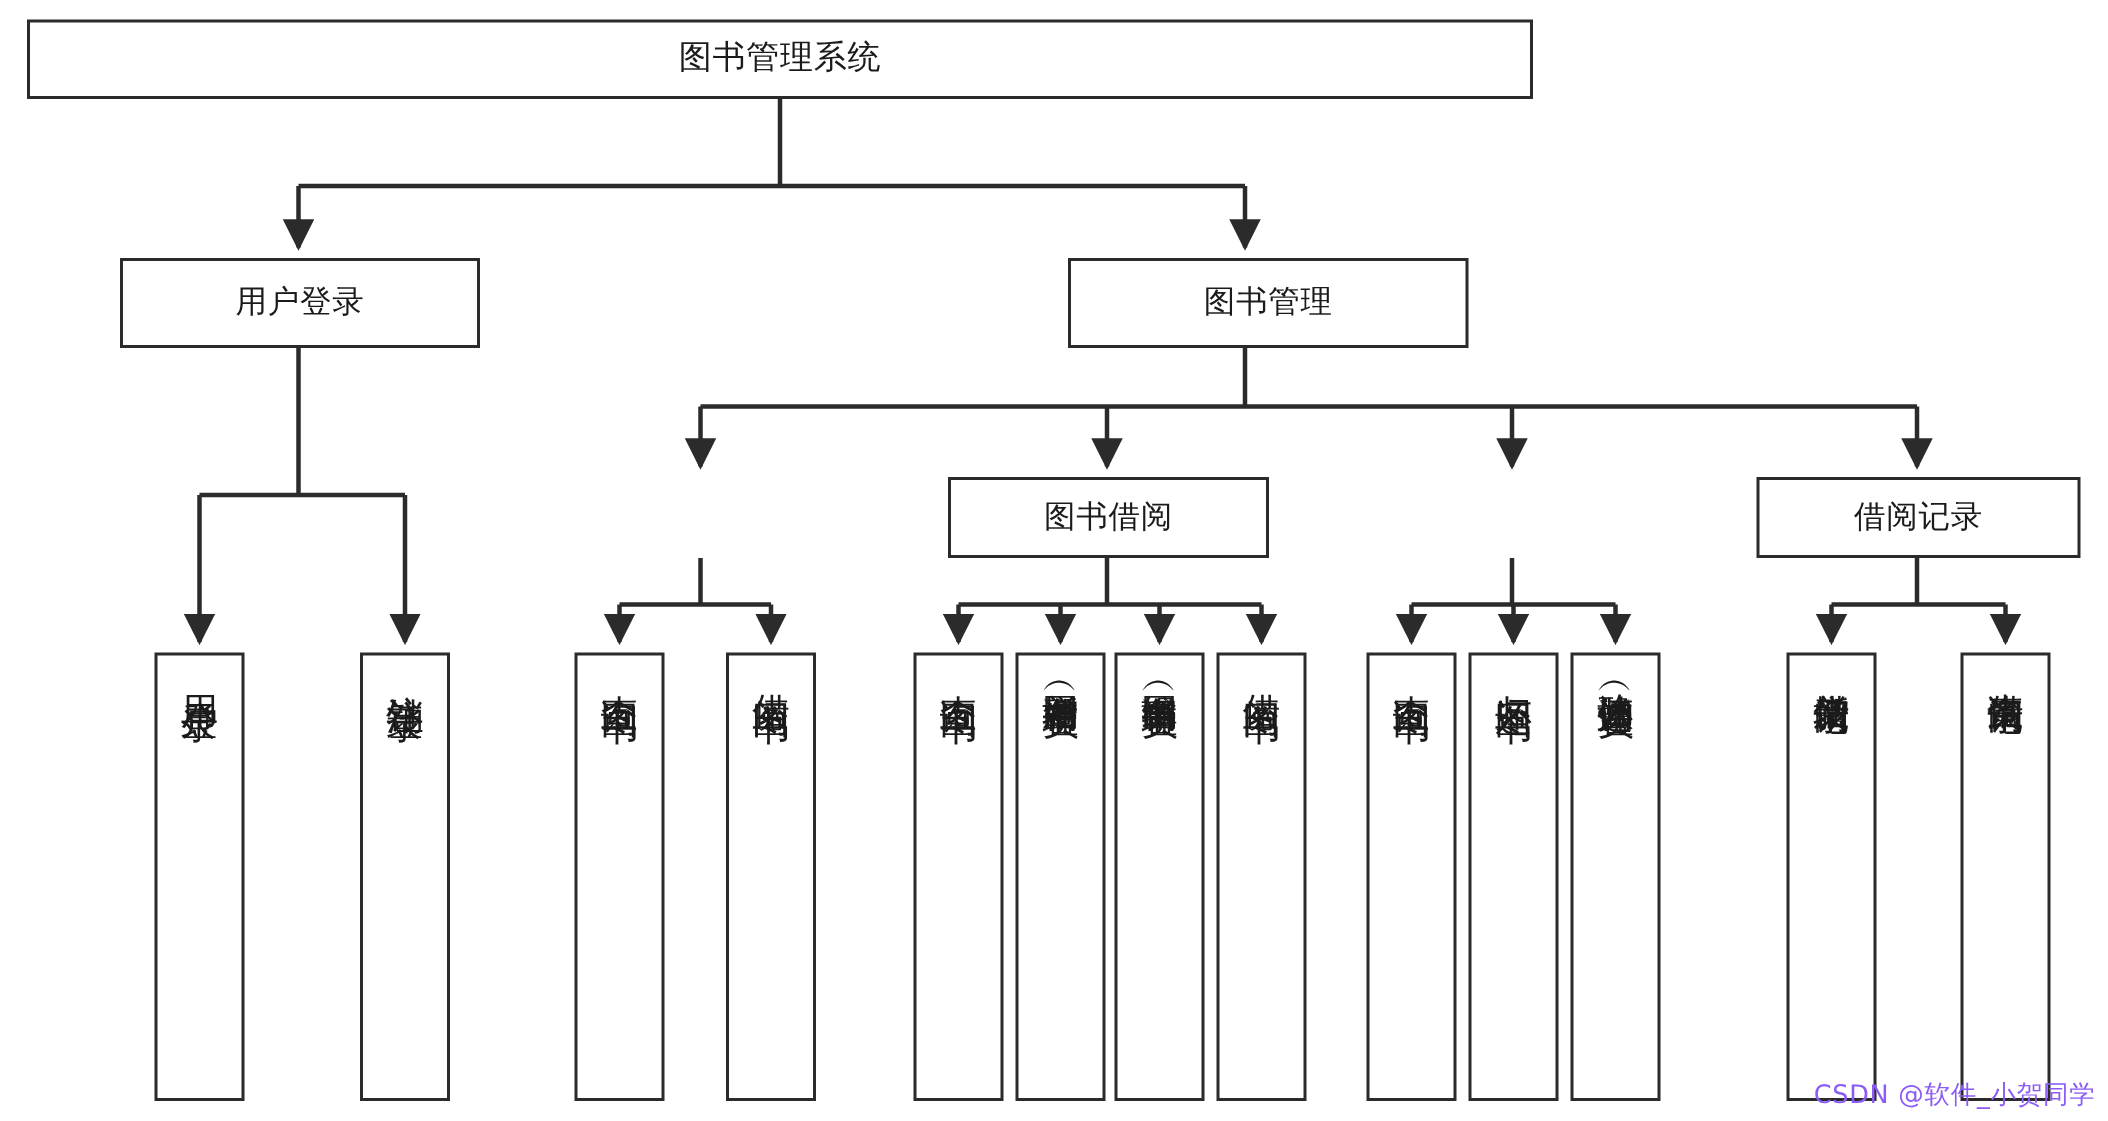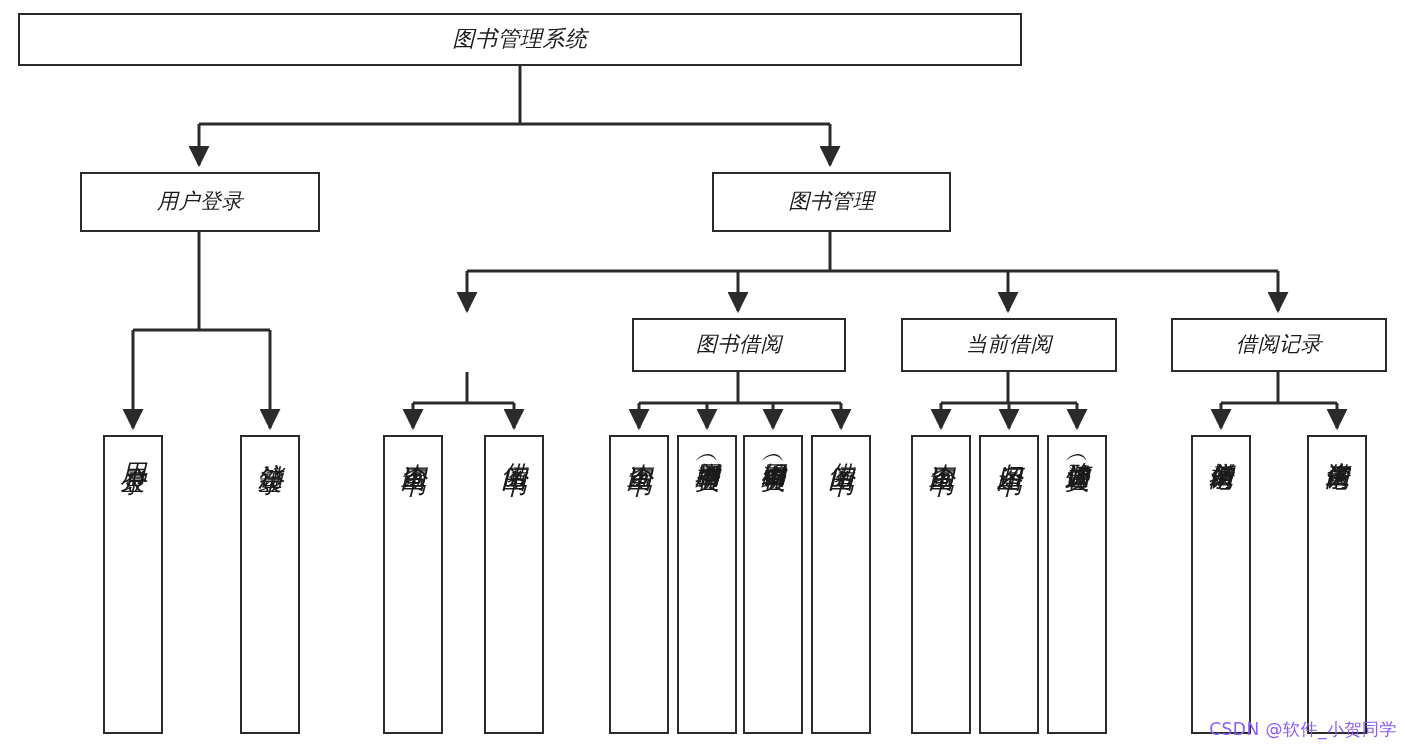--- a/index.html
+++ b/index.html
@@ -32,21 +32,20 @@
     background: #ffffff;
     display: flex;
     align-items: center;
     justify-content: center;
     color: #1b1b1b;
   }
   .node-label {
     display: block;
     line-height: 1.12;
     letter-spacing: 0.5px;
-    font-style: italic;
   }
   .node.horizontal .node-label {
     font-size: 21px;
   }
   .node.root .node-label {
     font-size: 22px;
   }
   .node.vertical {
     align-items: flex-start;
     justify-content: center;
@@ -131,29 +130,26 @@
     </g>
   </svg>
 
   <div class="node root horizontal" style="left:18px; top:13px; width:1004px; height:53px;">
     <span class="node-label">图书管理系统</span>
   </div>
 
   <div class="node horizontal" style="left:80px; top:172px; width:240px; height:60px;">
     <span class="node-label">用户登录</span>
   </div>
-  <div class="node horizontal" style="left:712px; top:172px; width:239px; height:60px;">
+  <div class="node horizontal" style="left:712px; top:172px; width:267px; height:60px;">
     <span class="node-label">图书管理</span>
   </div>
 
   <div class="node horizontal" style="left:632px; top:318px; width:214px; height:54px;">
     <span class="node-label">图书借阅</span>
-  </div>
-  <div class="node horizontal" style="left:901px; top:318px; width:216px; height:54px;">
-    <span class="node-label">当前借阅</span>
   </div>
   <div class="node horizontal" style="left:1171px; top:318px; width:216px; height:54px;">
     <span class="node-label">借阅记录</span>
   </div>
 
   <div class="node vertical" style="left:103px; top:435px; width:60px; height:299px;">
     <span class="node-label">用户登录</span>
   </div>
   <div class="node vertical" style="left:240px; top:435px; width:60px; height:299px;">
     <span class="node-label">注销登录</span>

